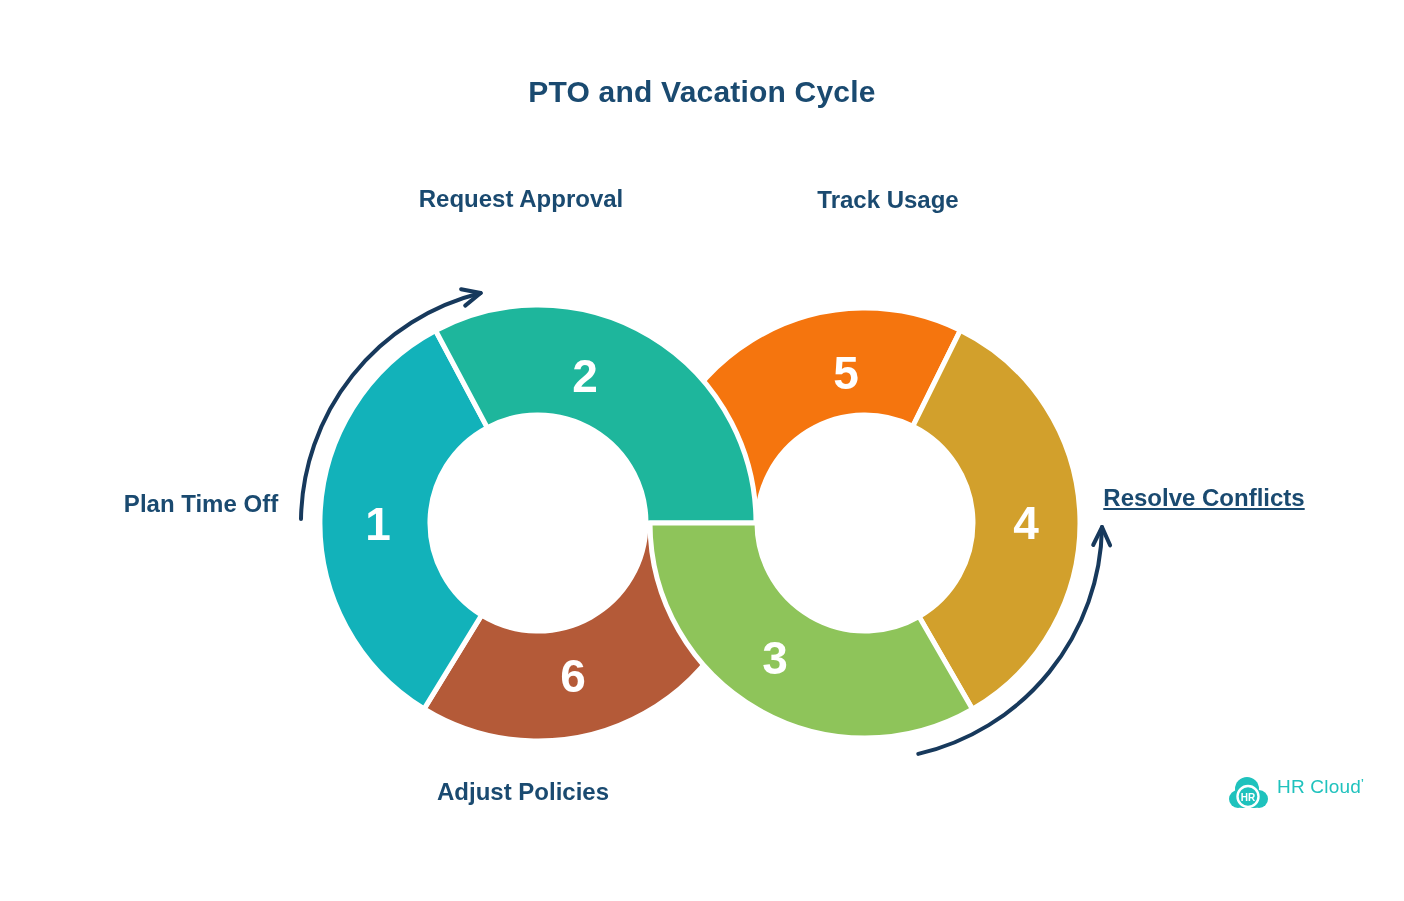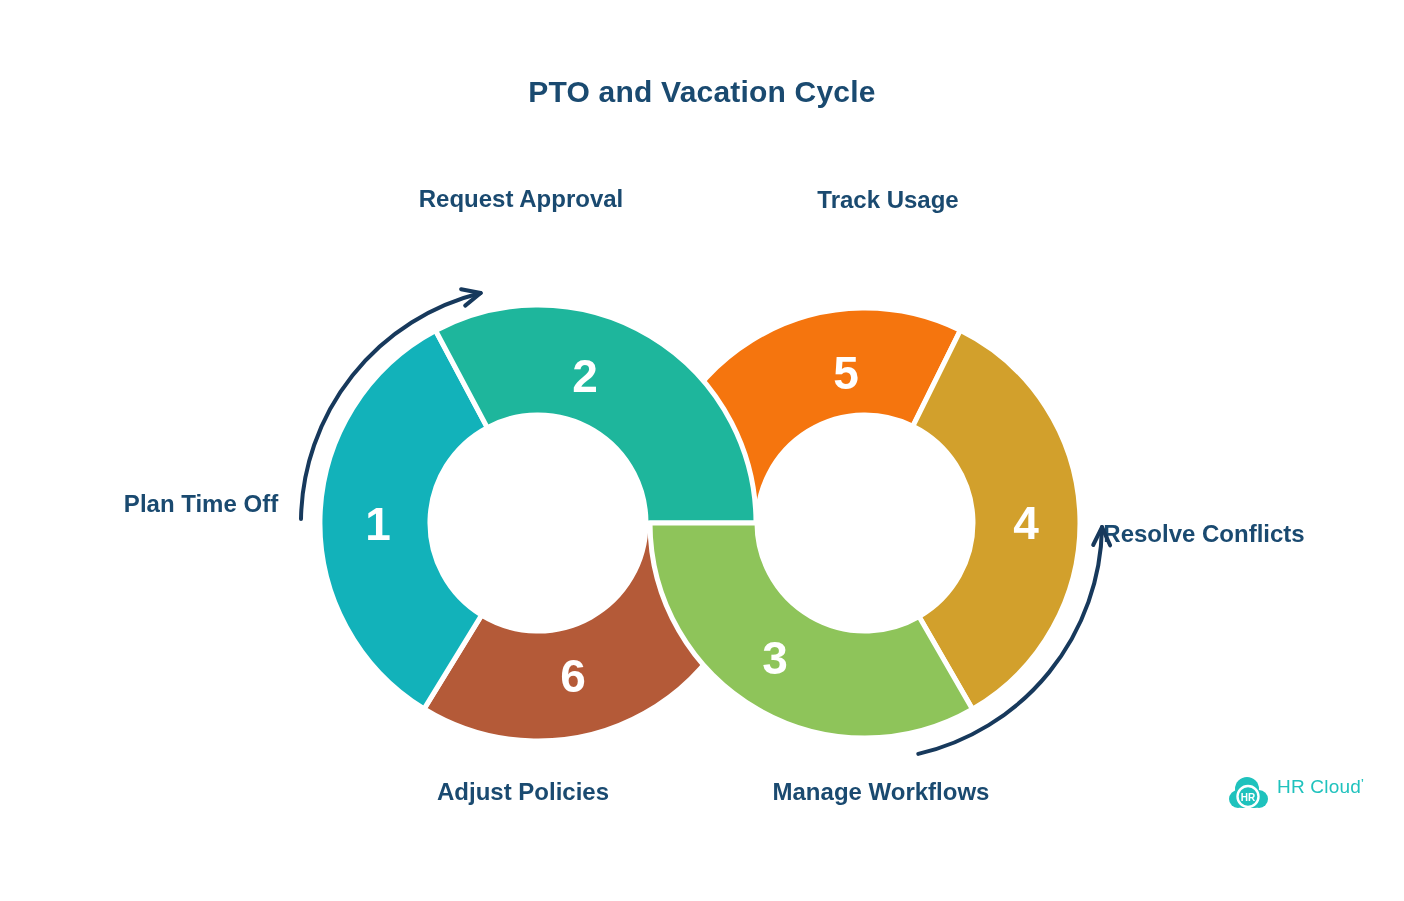--- a/index.html
+++ b/index.html
@@ -73,23 +73,22 @@
 </head>
 <body>
 
 <div class="stage">
 
   <div class="page-title">PTO and Vacation Cycle</div>
 
   <div class="step-label" style="left:521px; top:199px;">Request Approval</div>
   <div class="step-label" style="left:888px; top:200px;">Track Usage</div>
   <div class="step-label" style="left:201px; top:504px;">Plan Time Off</div>
-  <div class="step-label" style="left:1204px; top:534px;">Resolve Conflicts</div>
+  <div class="step-label" style="left:1204px; top:498px;text-decoration:underline;">Resolve Conflicts</div>
   <div class="step-label" style="left:523px; top:792px;">Adjust Policies</div>
-  <div class="step-label" style="left:881px; top:792px;">Manage Workflows</div>
 
   <svg width="1404" height="901" viewBox="0 0 1404 901">
 
     <g stroke="#ffffff" stroke-width="5" stroke-linejoin="round">
       <path d="M650,523 A215,215 0 0 1 960.3,330.3 L912.9,426.2 A108,108 0 0 0 757,523 Z" fill="#f5750e"></path>
       <path d="M756,523 A218,218 0 0 1 424.1,708.9 L481.6,615.1 A108,108 0 0 0 646,523 Z" fill="#b45a38"></path>
       <path d="M424.1,708.9 A218,218 0 0 1 435.6,330.5 L487.3,427.6 A108,108 0 0 0 481.6,615.1 Z" fill="#12b2ba"></path>
       <path d="M960.3,330.3 A215,215 0 0 1 972.5,709.2 L919,616.5 A108,108 0 0 0 912.9,426.2 Z" fill="#d2a02c"></path>
       <path d="M435.6,330.5 A218,218 0 0 1 756,523 L646,523 A108,108 0 0 0 487.3,427.6 Z" fill="#1eb69c"></path>
       <path d="M972.5,709.2 A215,215 0 0 1 650,523 L757,523 A108,108 0 0 0 919,616.5 Z" fill="#8ec45a"></path>

